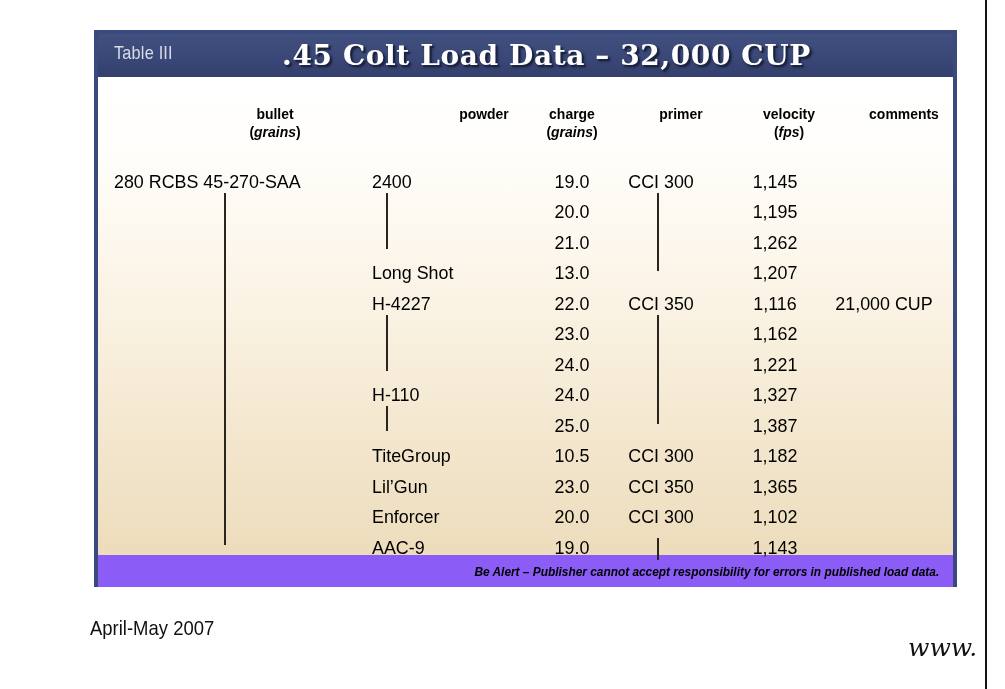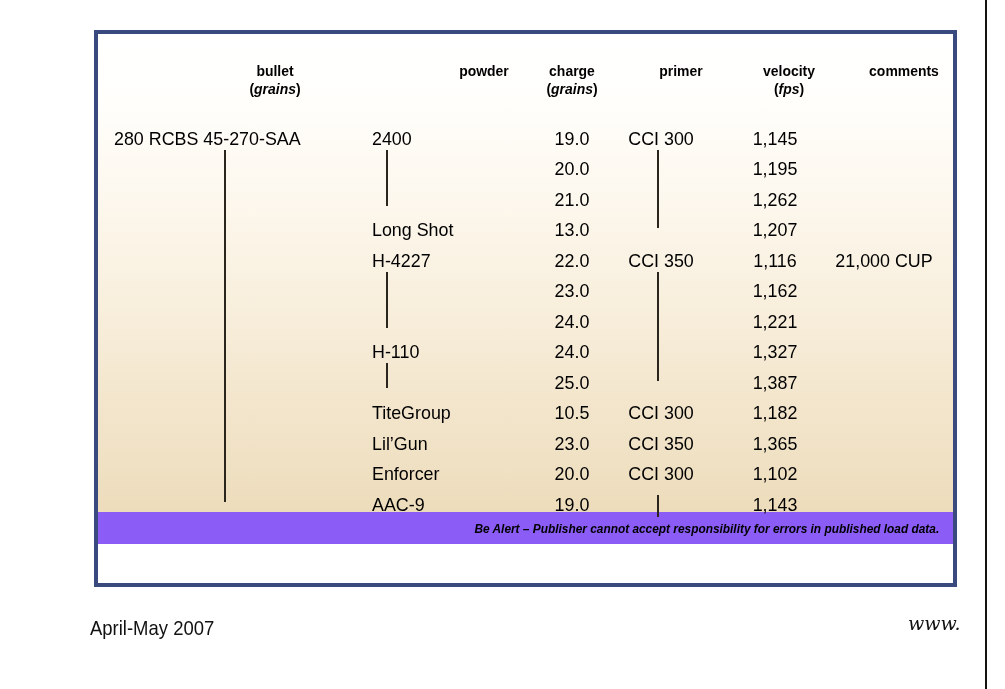--- a/index.html
+++ b/index.html
@@ -154,35 +154,39 @@
     font-family: "Liberation Sans Narrow", "Liberation Sans", sans-serif;
     font-size: 21px;
     color: #111111;
     transform: scaleX(0.88);
     transform-origin: left center;
     white-space: nowrap;
   }
   .page-url {
     position: absolute;
     left: 908px;
-    top: 612px;
+    top: 633px;
     font-family: "DejaVu Serif", "Liberation Serif", serif;
     font-style: italic;
-    font-size: 19px;
+    font-size: 25px;
     color: #111111;
     white-space: nowrap;
   }
 </style>
 </head>
 <body>
 
 <div class="page-edge-rule"></div>
 
 <div class="table-frame">
 
+  <div class="title-bar">
+    <div class="table-label">Table III</div>
+    <div class="table-title">.45 Colt Load Data – 32,000 CUP</div>
+  </div>
 
   <div class="table-body">
     <div class="body-gradient"></div>
 
     <div class="col-head" style="left:52px; top:28px; width:250px;">
       <div>bullet</div>
       <div class="unit">(<i>grains</i>)</div>
     </div>
 
     <div class="col-head" style="left:316px; top:28px; width:140px;">

